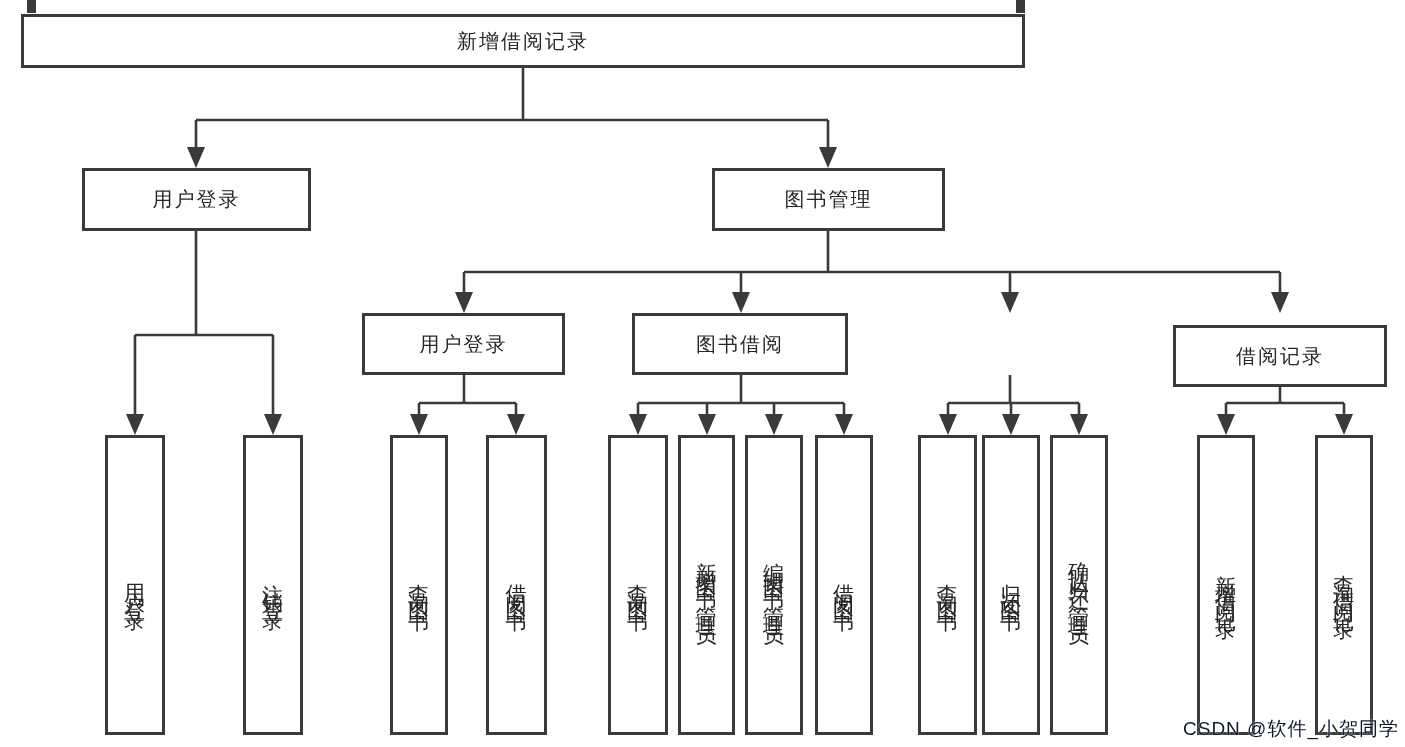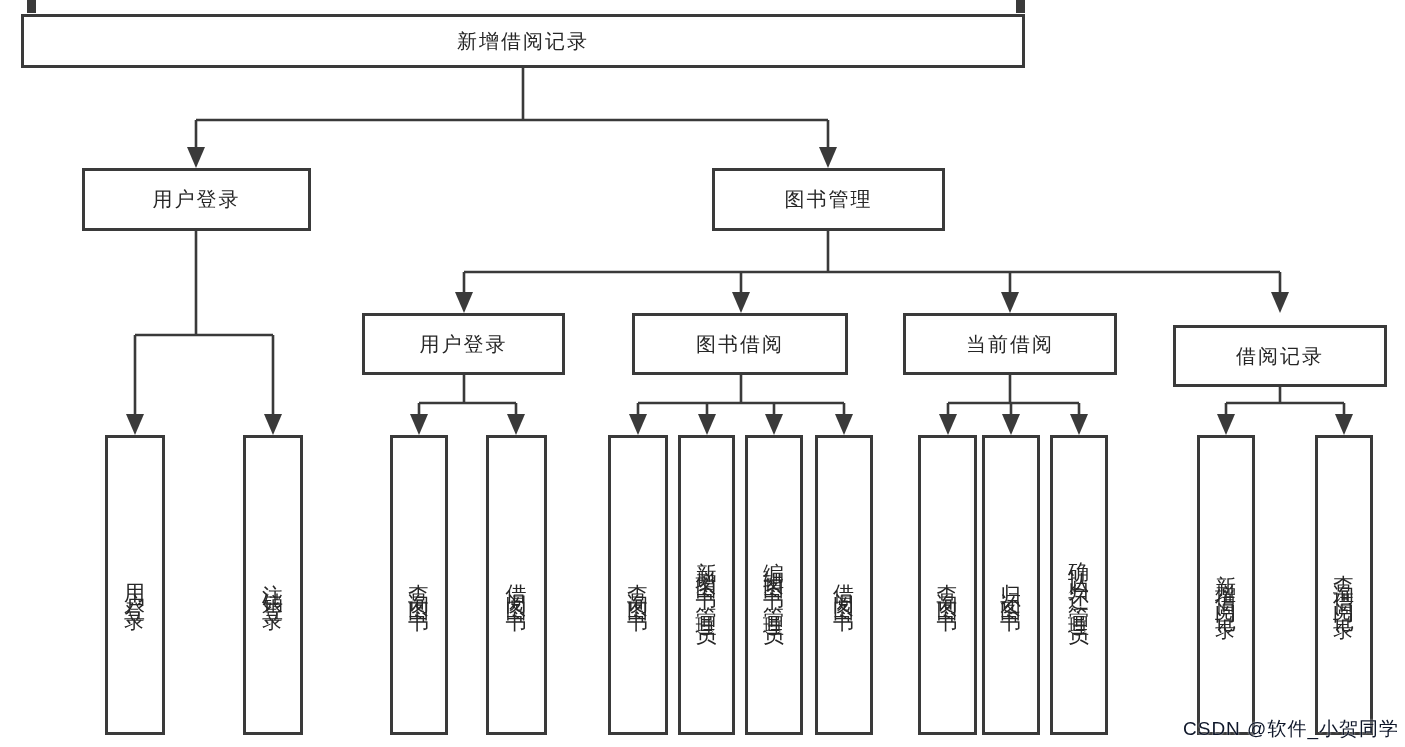--- a/index.html
+++ b/index.html
@@ -115,23 +115,20 @@
   <div class="node" style="left:712px; top:168px; width:233px; height:63px;">
     <span class="hlabel">图书管理</span>
   </div>
 
   <div class="node" style="left:362px; top:313px; width:203px; height:62px;">
     <span class="hlabel">用户登录</span>
   </div>
   <div class="node" style="left:632px; top:313px; width:216px; height:62px;">
     <span class="hlabel">图书借阅</span>
   </div>
-  <div class="node" style="left:903px; top:313px; width:214px; height:62px;">
-    <span class="hlabel">当前借阅</span>
-  </div>
   <div class="node" style="left:1173px; top:313px; width:214px; height:62px;margin-top:12px;">
     <span class="hlabel">借阅记录</span>
   </div>
 
   <div class="node" style="left:105px; top:435px; width:60px; height:300px;">
     <span class="vlabel">用户登录</span>
   </div>
   <div class="node" style="left:243px; top:435px; width:60px; height:300px;">
     <span class="vlabel">注销登录</span>
   </div>

